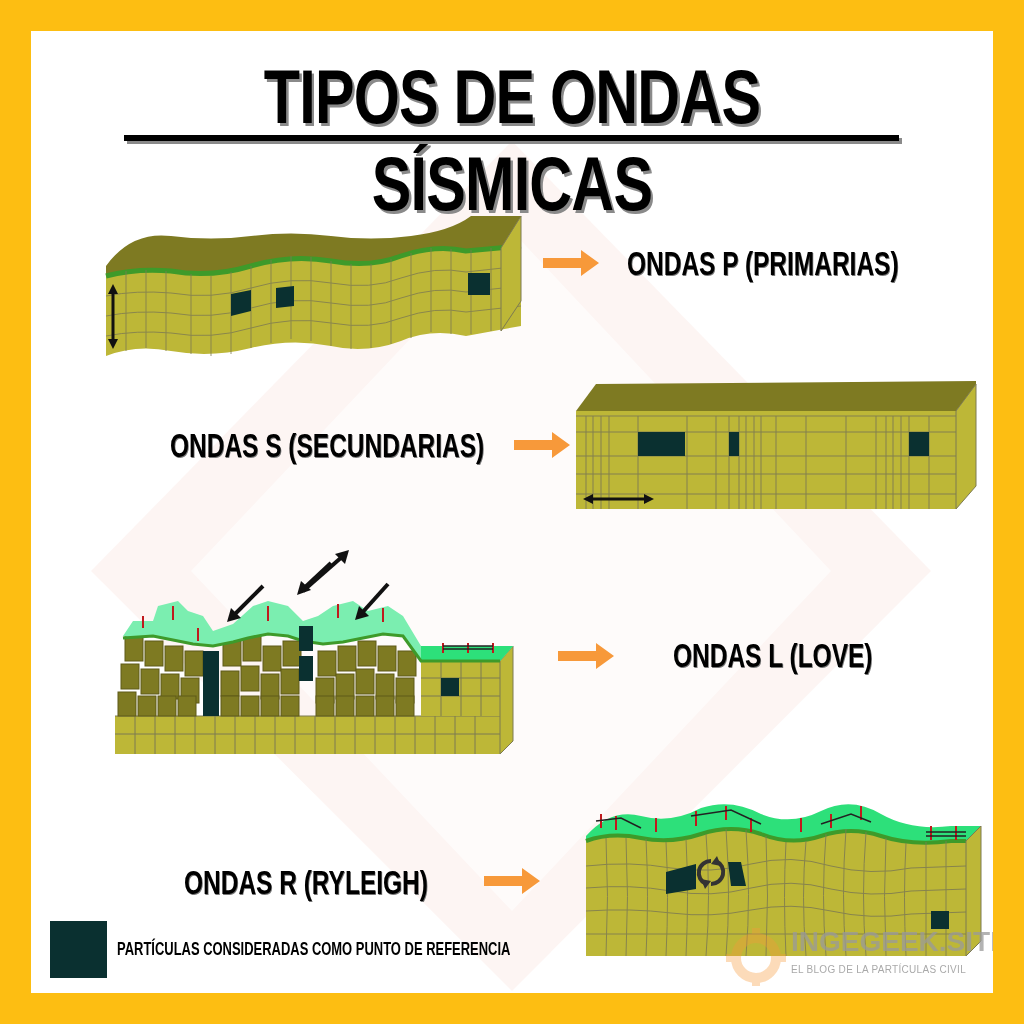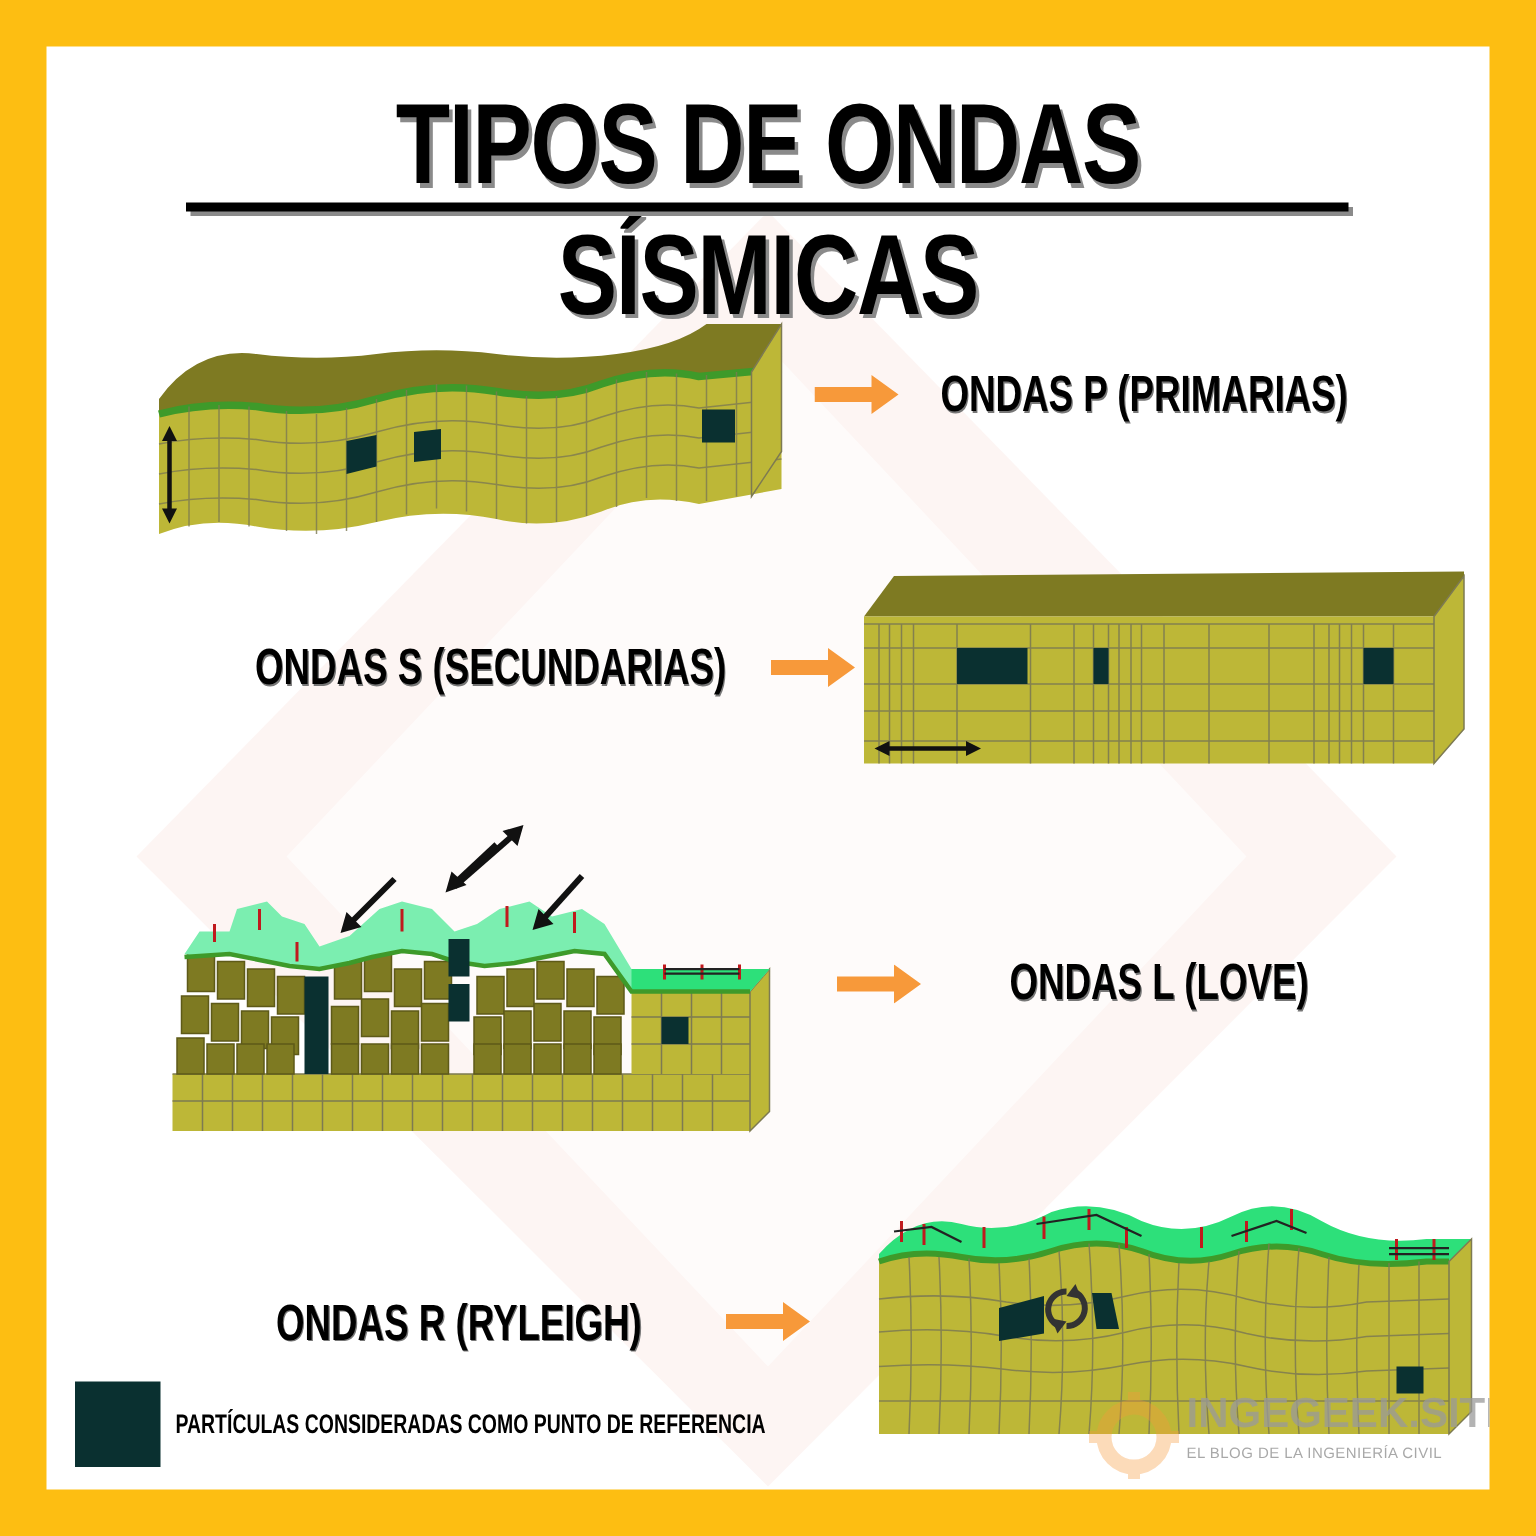--- a/index.html
+++ b/index.html
@@ -356,16 +356,16 @@
     <svg style="position:absolute; left:0; top:0;" width="60" height="60" viewBox="0 0 60 60" opacity="0.35">
       <circle cx="30" cy="32" r="20" fill="none" stroke="#F7993A" stroke-width="10"></circle>
       <g fill="#F7993A">
         <rect x="26" y="2" width="8" height="10"></rect>
           <rect x="26" y="52" width="8" height="8"></rect>
         <rect x="0" y="28" width="10" height="8"></rect>
           <rect x="50" y="28" width="10" height="8"></rect>
       </g>
     </svg>
     <div class="brand-name">INGEGEEK.SITE</div>
-    <div class="brand-tag">EL BLOG DE LA INGENIERÍA CIVIL</div>
+    <div class="brand-tag">EL BLOG DE LA PARTÍCULAS CIVIL</div>
   </div>
 
 </div>
 
 </body></html>

